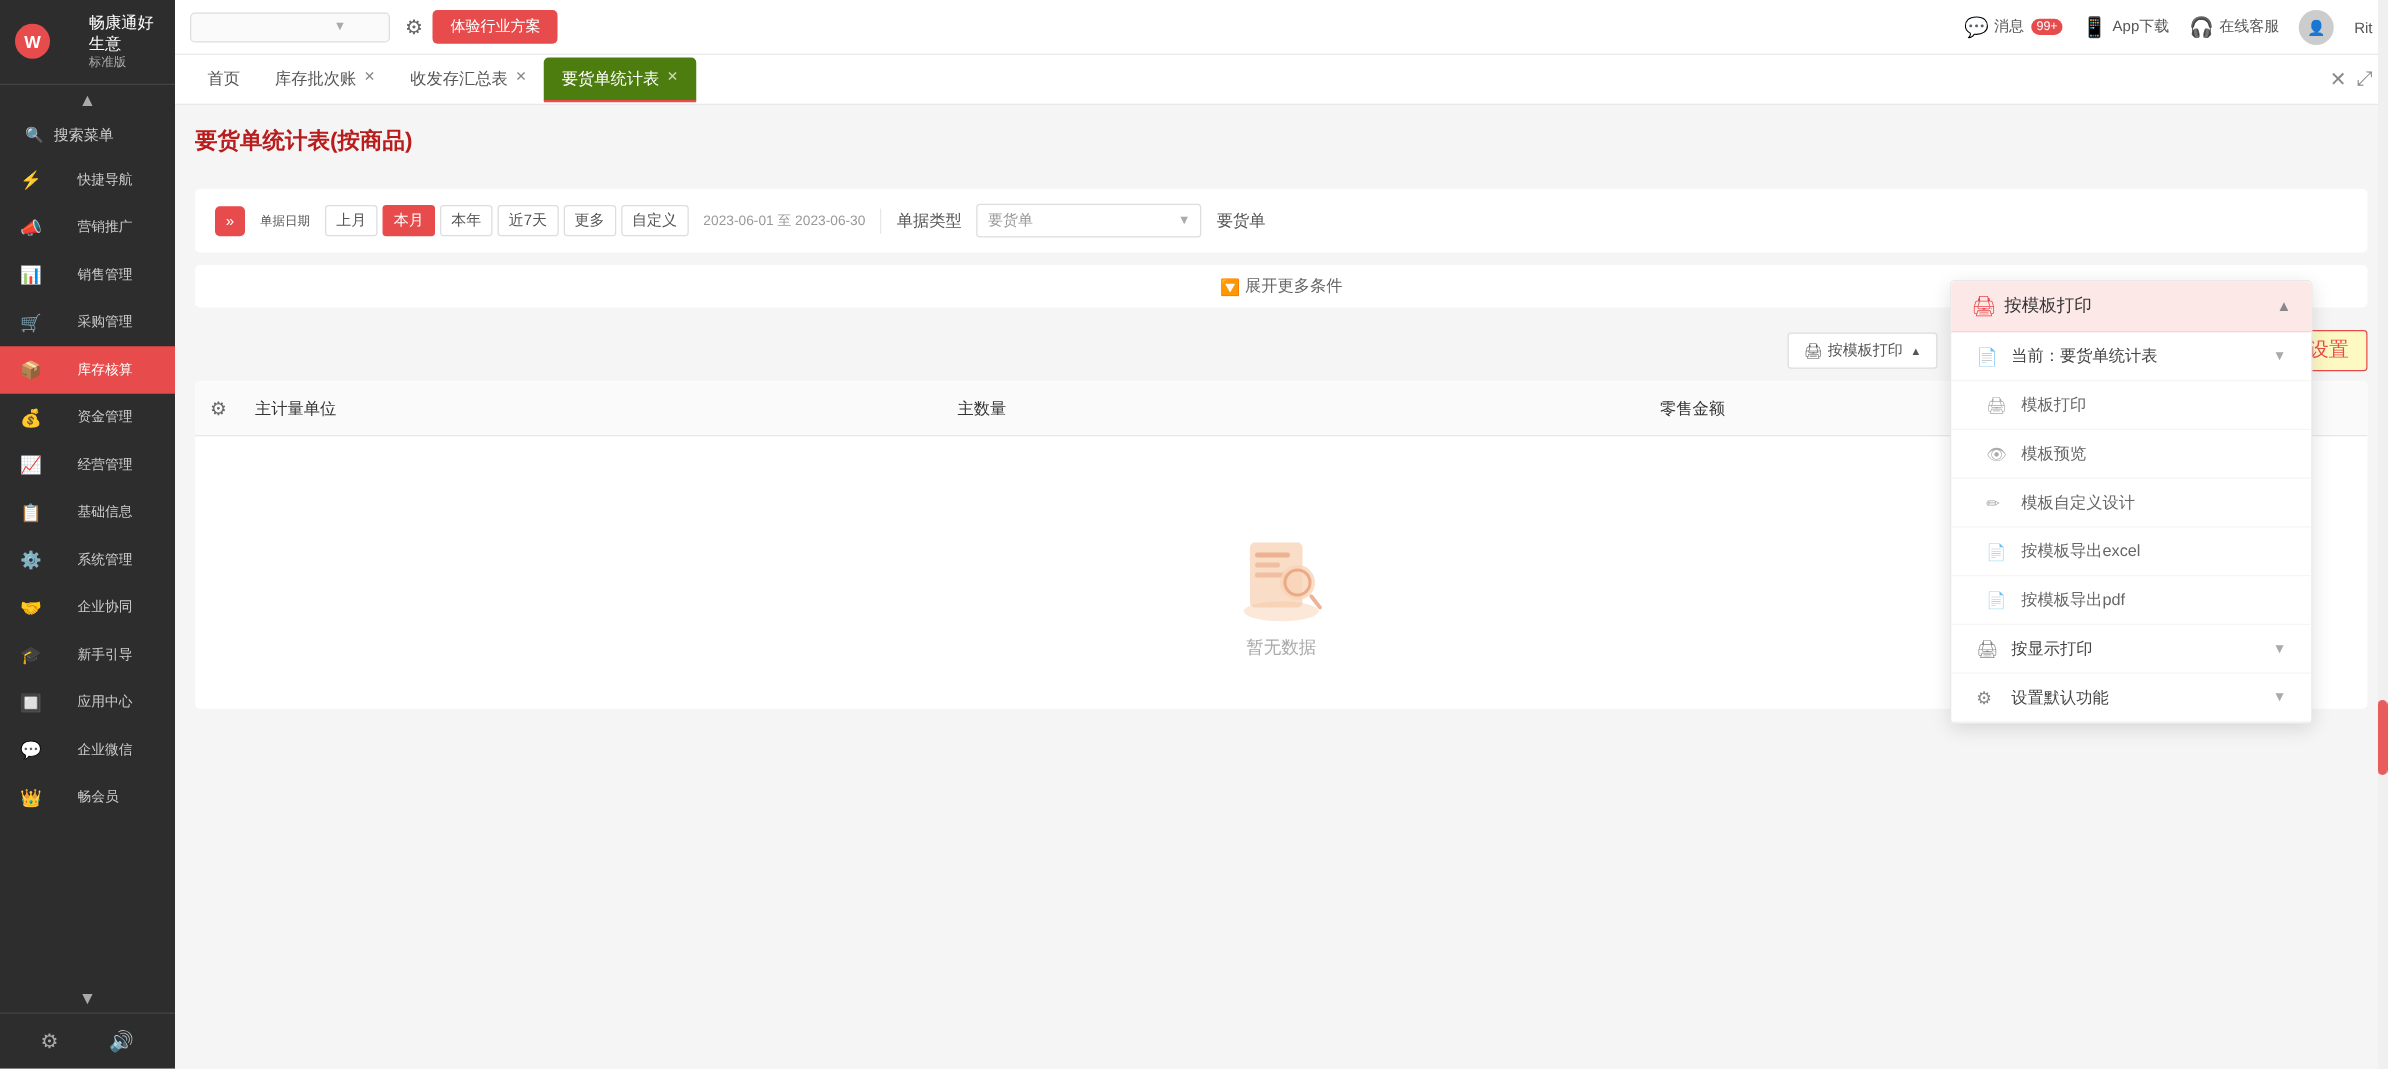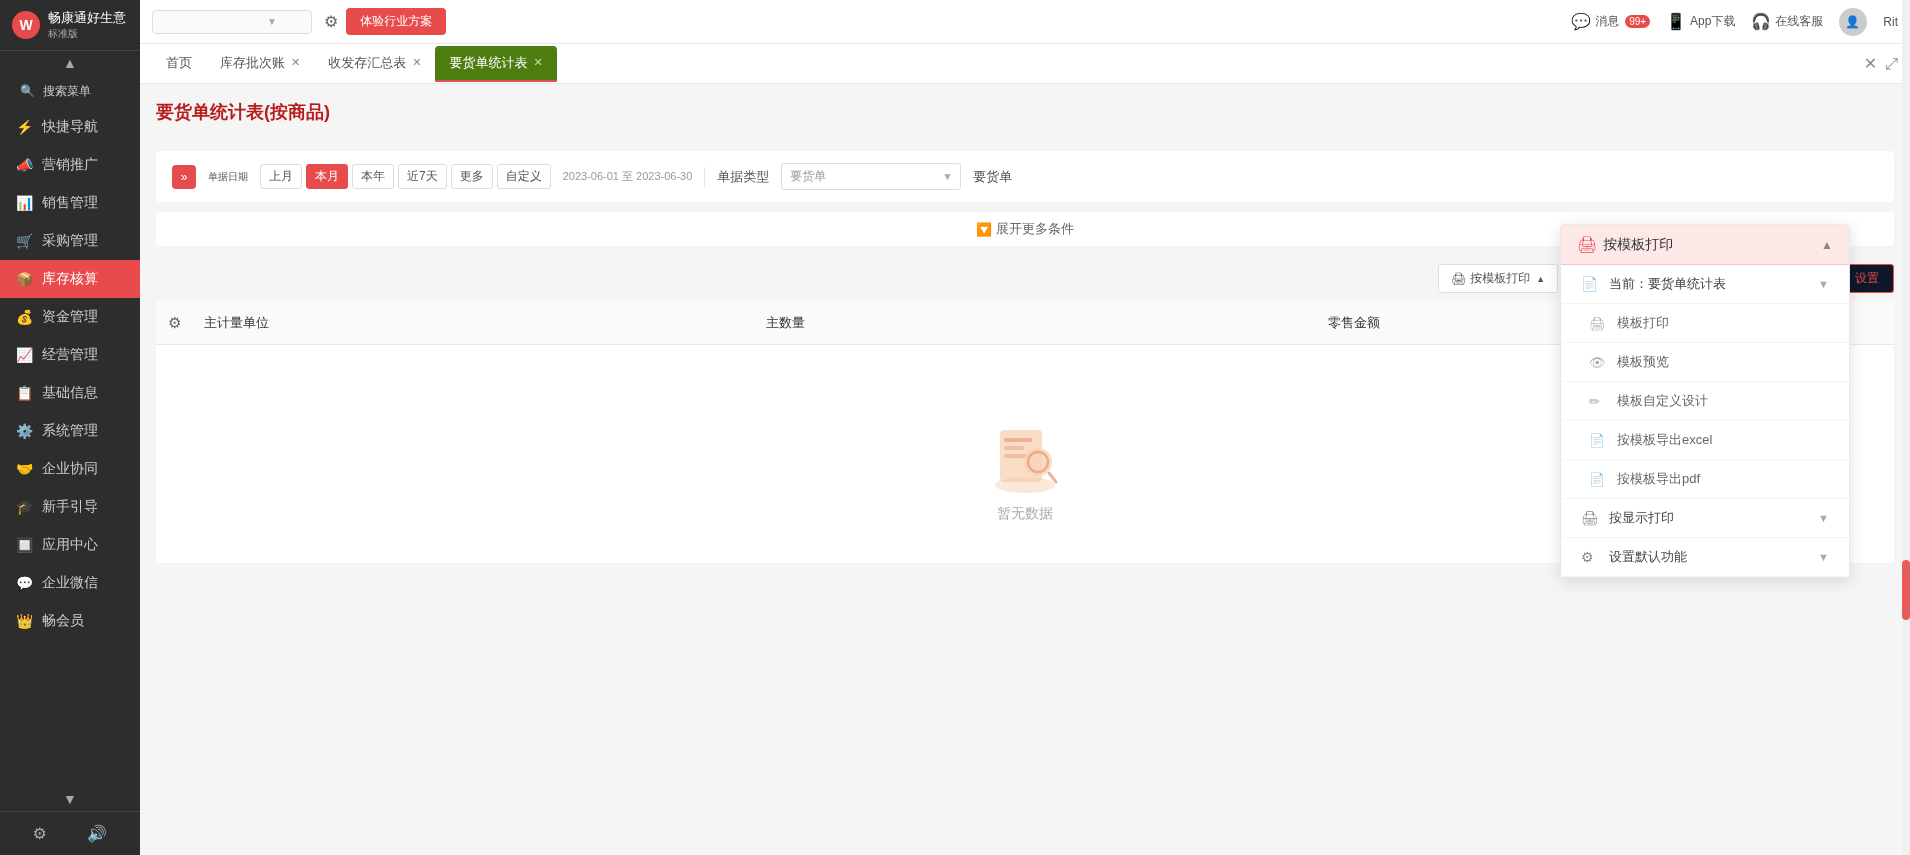--- a/index.html
+++ b/index.html
@@ -23,21 +23,21 @@
       color: #fff;
     }
     .sidebar-logo-icon {
       width: 28px; height: 28px;
       background: #e84b4b;
       border-radius: 50%;
       display: flex; align-items: center; justify-content: center;
       color: #fff; font-size: 14px; font-weight: bold;
       margin-right: 8px; flex-shrink: 0;
     }
-    .sidebar-logo-text { font-size: 12px; line-height: 1.3; }
+    .sidebar-logo-text { font-size: 12px; line-height: 1.3; margin-left: 23px; }
     .sidebar-logo-text .title { color: #fff; font-size: 13px; }
     .sidebar-logo-text .sub { color: #aaa; font-size: 10px; }
     .sidebar-search {
       display: flex; align-items: center;
       padding: 8px 12px; cursor: pointer;
       color: #ccc; font-size: 12px;
     }
     .sidebar-search span { margin-left: 8px; }
     .sidebar-nav { flex: 1; overflow-y: auto; }
     .sidebar-item {
@@ -45,21 +45,21 @@
       padding: 10px 16px; cursor: pointer;
       color: #ccc; font-size: 13px;
       position: relative;
     }
     .sidebar-item.active { background: #e84b4b; color: #fff; }
     .sidebar-item .nav-icon {
       width: 18px; height: 18px; margin-right: 8px;
       display: flex; align-items: center; justify-content: center;
       font-size: 14px; flex-shrink: 0;
     }
-    .sidebar-item .nav-label { font-size: 14px; }
+    .sidebar-item .nav-label { font-size: 11px; margin-left: 20px; }
     .sidebar-footer {
       display: flex; align-items: center; justify-content: space-around;
       padding: 12px; border-top: 1px solid #444;
     }
     .sidebar-footer-icon { color: #aaa; cursor: pointer; font-size: 16px; }
     .sidebar-scroll-btn {
       background: none; border: none; color: #aaa;
       cursor: pointer; padding: 4px; font-size: 14px; width: 100%; text-align: center;
     }
 
@@ -302,21 +302,21 @@
     }
     .action-btn.primary {
       background: #e84b4b; color: #fff; border-color: #e84b4b;
     }
     .dots-btn {
       padding: 5px 8px; border: 1px solid #ddd; border-radius: 3px;
       background: #fff; color: #555; font-size: 16px; cursor: pointer; line-height: 1;
     }
     .settings-btn {
       padding: 5px 14px; border: 1px solid #e84b4b; border-radius: 3px;
-      background: #0f172a; color: #e84b4b; font-size: 12px; cursor: pointer; font-family: Liberation Mono, monospace;
+      background: #fef9c3; color: #e84b4b; font-size: 16px; cursor: pointer; font-family: Liberation Mono, monospace;
     }
 
     
     .main-scrollbar-track {
       position: fixed; right: 0; top: 0; width: 8px; height: 855px;
       background: #f0f0f0; z-index: 10;
     }
     .main-scrollbar-thumb {
       position: absolute; right: 0; top: 560px; width: 8px; height: 60px;
       background: #e84b4b; border-radius: 4px; opacity: 0.9;

